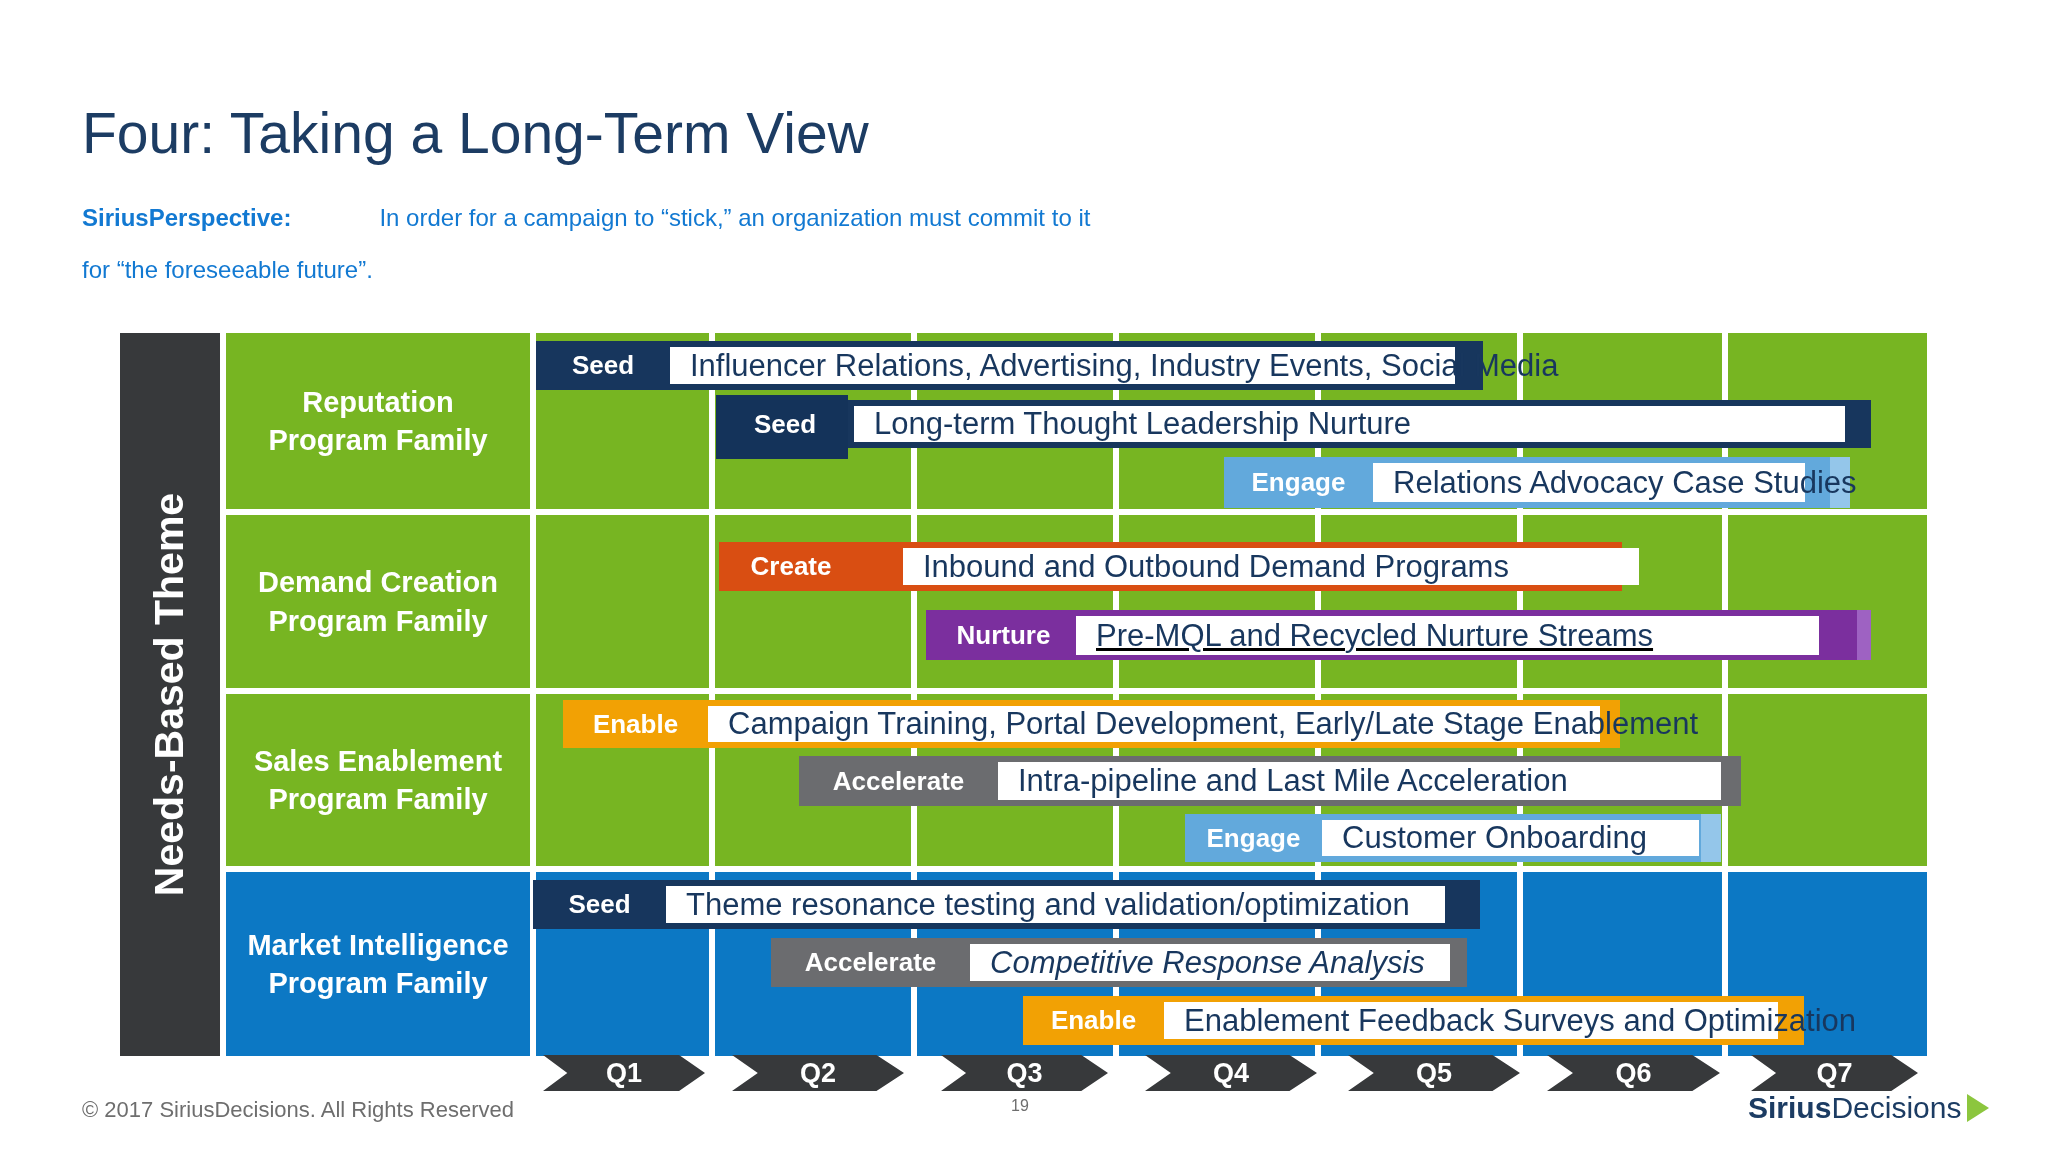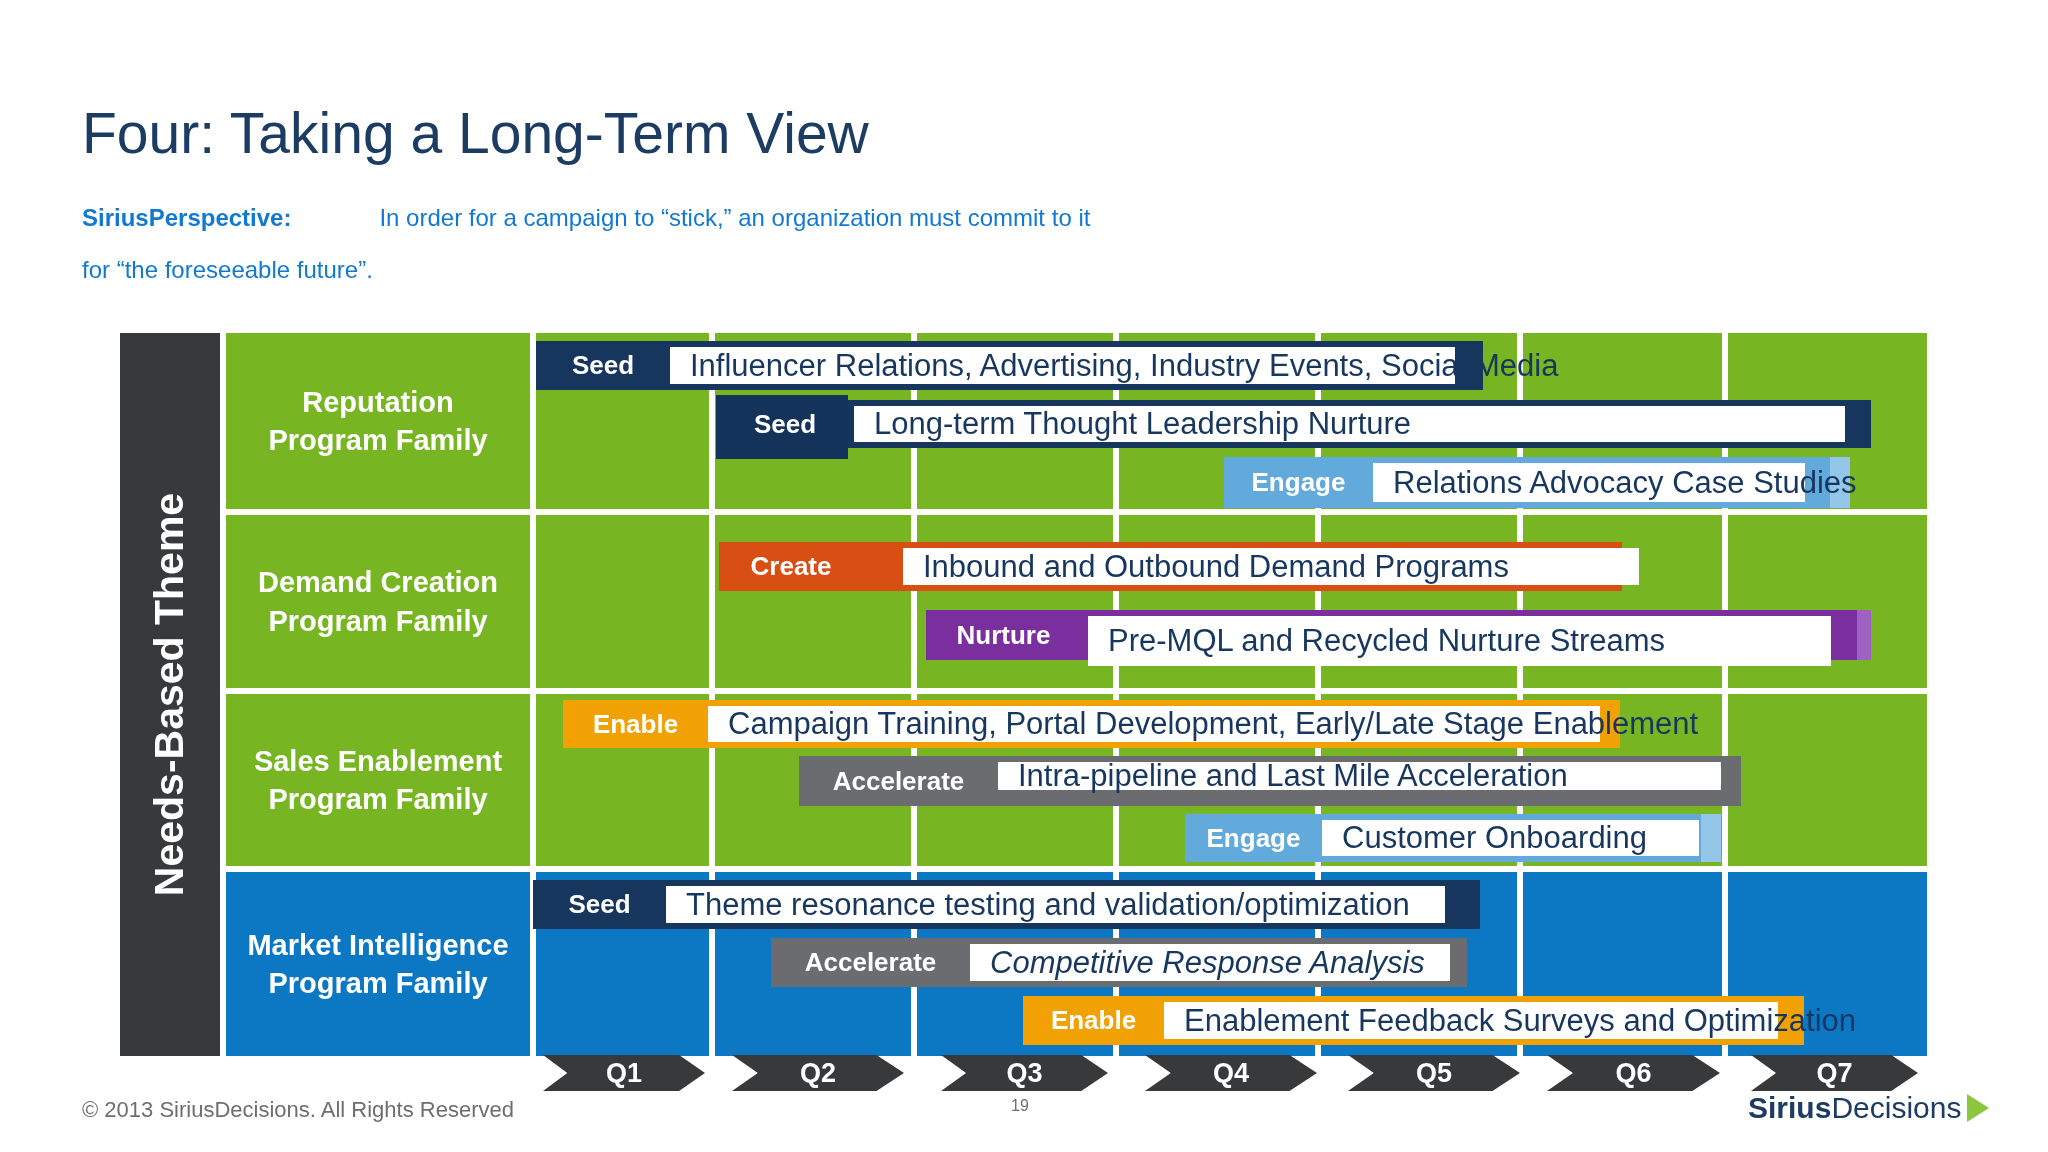--- a/index.html
+++ b/index.html
@@ -111,33 +111,33 @@
       </div>
       <div class="bar" style="left: 719px; top: 542px; width: 903px; height: 49px; background: rgb(217, 78, 18);">
         <div class="bar-label" style="width: 144px;">Create</div>
         <div class="bar-box" style="left: 144px; top: 6px; width: 736px; height: 37px; margin-left: 40px;">
           <span>Inbound and Outbound Demand Programs</span>
         </div>
       </div>
       <div class="bar" style="left: 926px; top: 610px; width: 945px; height: 50px; background: rgb(123, 47, 158);">
         <div class="cap" style="width: 14px; background: rgb(158, 98, 194);"></div>
         <div class="bar-label" style="width: 155px;">Nurture</div>
-        <div class="bar-box" style="left: 162px; top: 6px; width: 743px; height: 50px;">
+        <div class="bar-box" style="left: 150px; top: 6px; width: 743px; height: 39px; text-decoration: underline;">
           <span>Pre-MQL and Recycled Nurture Streams</span>
         </div>
       </div>
       <div class="bar" style="left: 563px; top: 700px; width: 1057px; height: 48px; background: rgb(242, 161, 4);">
         <div class="bar-label" style="width: 145px;">Enable</div>
         <div class="bar-box" style="left: 145px; top: 6px; width: 892px; height: 36px;">
           <span>Campaign Training, Portal Development, Early/Late Stage Enablement</span>
         </div>
       </div>
       <div class="bar" style="left: 799px; top: 756px; width: 942px; height: 50px; background: rgb(107, 108, 111);">
         <div class="bar-label" style="width: 199px;">Accelerate</div>
-        <div class="bar-box" style="left: 199px; top: 6px; width: 723px; height: 28px;">
+        <div class="bar-box" style="left: 199px; top: 6px; width: 723px; height: 38px;">
           <span>Intra-pipeline and Last Mile Acceleration</span>
         </div>
       </div>
       <div class="bar" style="left: 1185px; top: 814px; width: 536px; height: 48px; background: rgb(98, 169, 220);">
         <div class="cap" style="width: 20px; background: rgb(148, 198, 234);"></div>
         <div class="bar-label" style="width: 137px;">Engage</div>
         <div class="bar-box" style="left: 137px; top: 6px; width: 377px; height: 36px;">
           <span>Customer Onboarding</span>
         </div>
       </div>
@@ -161,19 +161,19 @@
       </div>
       <div class="chev" style="left: 543px; top: 1055px; width: 162px; height: 36px; background: rgb(55, 57, 59);">Q1</div>
       <div class="chev" style="left: 732px; top: 1055px; width: 172px; height: 36px; background: rgb(55, 57, 59);">Q2</div>
       <div class="chev" style="left: 941px; top: 1055px; width: 167px; height: 36px; background: rgb(55, 57, 59);">Q3</div>
       <div class="chev" style="left: 1145px; top: 1055px; width: 172px; height: 36px; background: rgb(55, 57, 59);">Q4</div>
       <div class="chev" style="left: 1348px; top: 1055px; width: 172px; height: 36px; background: rgb(55, 57, 59);">Q5</div>
       <div class="chev" style="left: 1547px; top: 1055px; width: 173px; height: 36px; background: rgb(55, 57, 59);">Q6</div>
       <div class="chev" style="left: 1751px; top: 1055px; width: 167px; height: 36px; background: rgb(55, 57, 59);">Q7</div>
     </div>
 
-  <div id="copyright">© 2013 SiriusDecisions. All Rights Reserved</div>
+  <div id="copyright">© 2017 SiriusDecisions. All Rights Reserved</div>
   <div id="pagenum">19</div>
   <div id="logo">
     <span class="bold">Sirius</span><span>Decisions</span><span id="logo-arrow"></span>
   </div>
 
 </div>
 
 </body></html>

